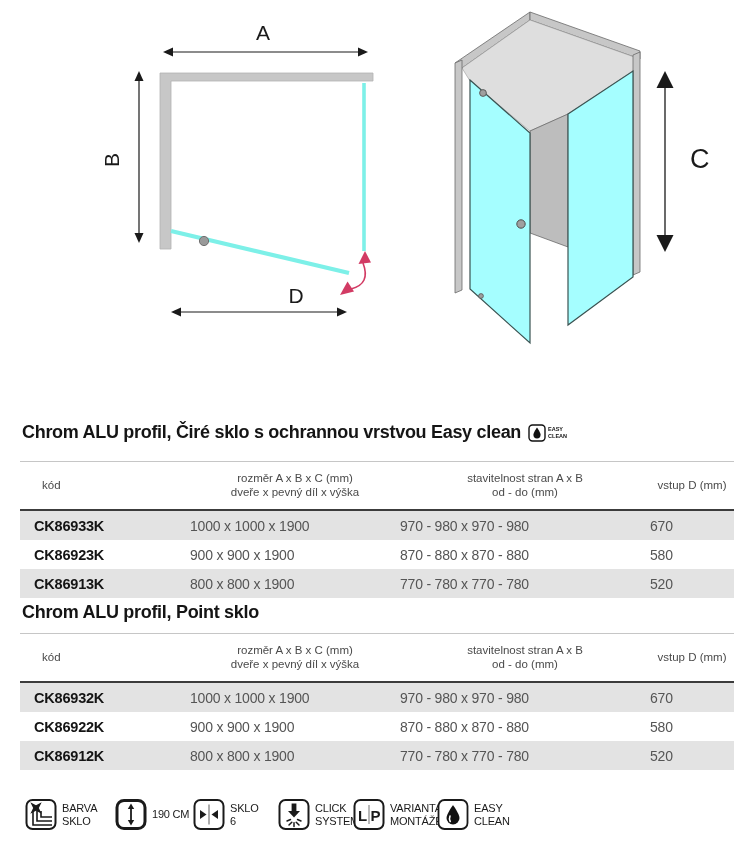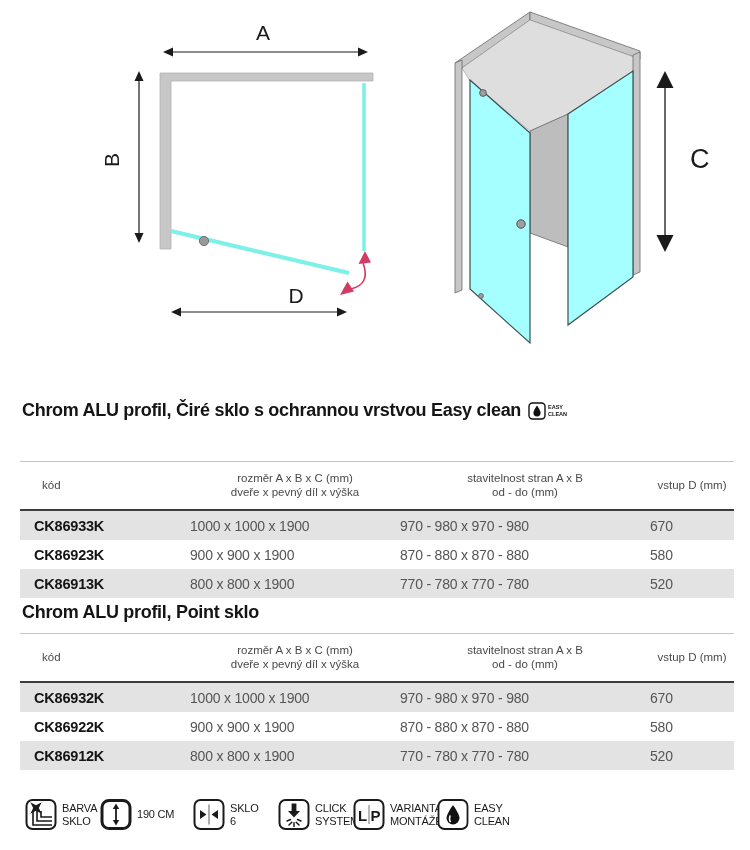--- a/index.html
+++ b/index.html
@@ -88,21 +88,21 @@
       <circle cx="521" cy="224" r="4.2" fill="#9f9f9f" stroke="#4f4f4f" stroke-width="1"></circle>
 
       <line x1="665" y1="84" x2="665" y2="240" stroke="#1a1a1a" stroke-width="1.3"></line>
       <polygon points="665,71 656.5,88 673.5,88" fill="#1a1a1a"></polygon>
       <polygon points="665,252 656.5,235 673.5,235" fill="#1a1a1a"></polygon>
       <text x="690" y="168" font-size="27" fill="#1a1a1a">C</text>
     </g>
   </svg>
 
   
-  <div class="section-title" style="top:400px;">
+  <div class="section-title" style="top:422px;">
     <span>Chrom ALU profil, Čiré sklo s ochrannou vrstvou Easy clean</span>
     <span class="title-badge">
       <svg width="18" height="18" viewBox="0 0 18 18">
         <rect x="1" y="1" width="16" height="16" rx="3.5" fill="#fff" stroke="#111" stroke-width="1.4"></rect>
         <path d="M9,3.6 C9,3.6 5.4,8.6 5.4,10.8 a3.6,3.6 0 0 0 7.2,0 C12.6,8.6 9,3.6 9,3.6 Z" fill="#111"></path>
       </svg>
       <span class="mini-txt">
         <div>EASY</div>
         <div>CLEAN</div>
       </span>
@@ -190,21 +190,21 @@
       <g transform="translate(11,10) rotate(45)">
         <polygon points="0,-8 2,-2 8,0 2,2 0,8 -2,2 -8,0 -2,-2" fill="#1a1a1a"></polygon>
       </g>
     </svg>
     <div class="feat-label">
       <div>BARVA</div>
       <div>SKLO</div>
     </div>
   </div>
 
-  <div class="feat" style="left:100px;">
+  <div class="feat" style="left:115px;">
     <svg width="32" height="33" viewBox="0 0 32 33">
       <rect x="2" y="2.5" width="28" height="28" rx="7" fill="#fff" stroke="#1a1a1a" stroke-width="3"></rect>
       <line x1="16" y1="9" x2="16" y2="24" stroke="#1a1a1a" stroke-width="1.8"></line>
       <polygon points="16,5.5 12.8,11 19.2,11" fill="#1a1a1a"></polygon>
       <polygon points="16,27.5 12.8,22 19.2,22" fill="#1a1a1a"></polygon>
     </svg>
     <div class="feat-label">
       <div>190 CM</div>
       <div></div>
     </div>

